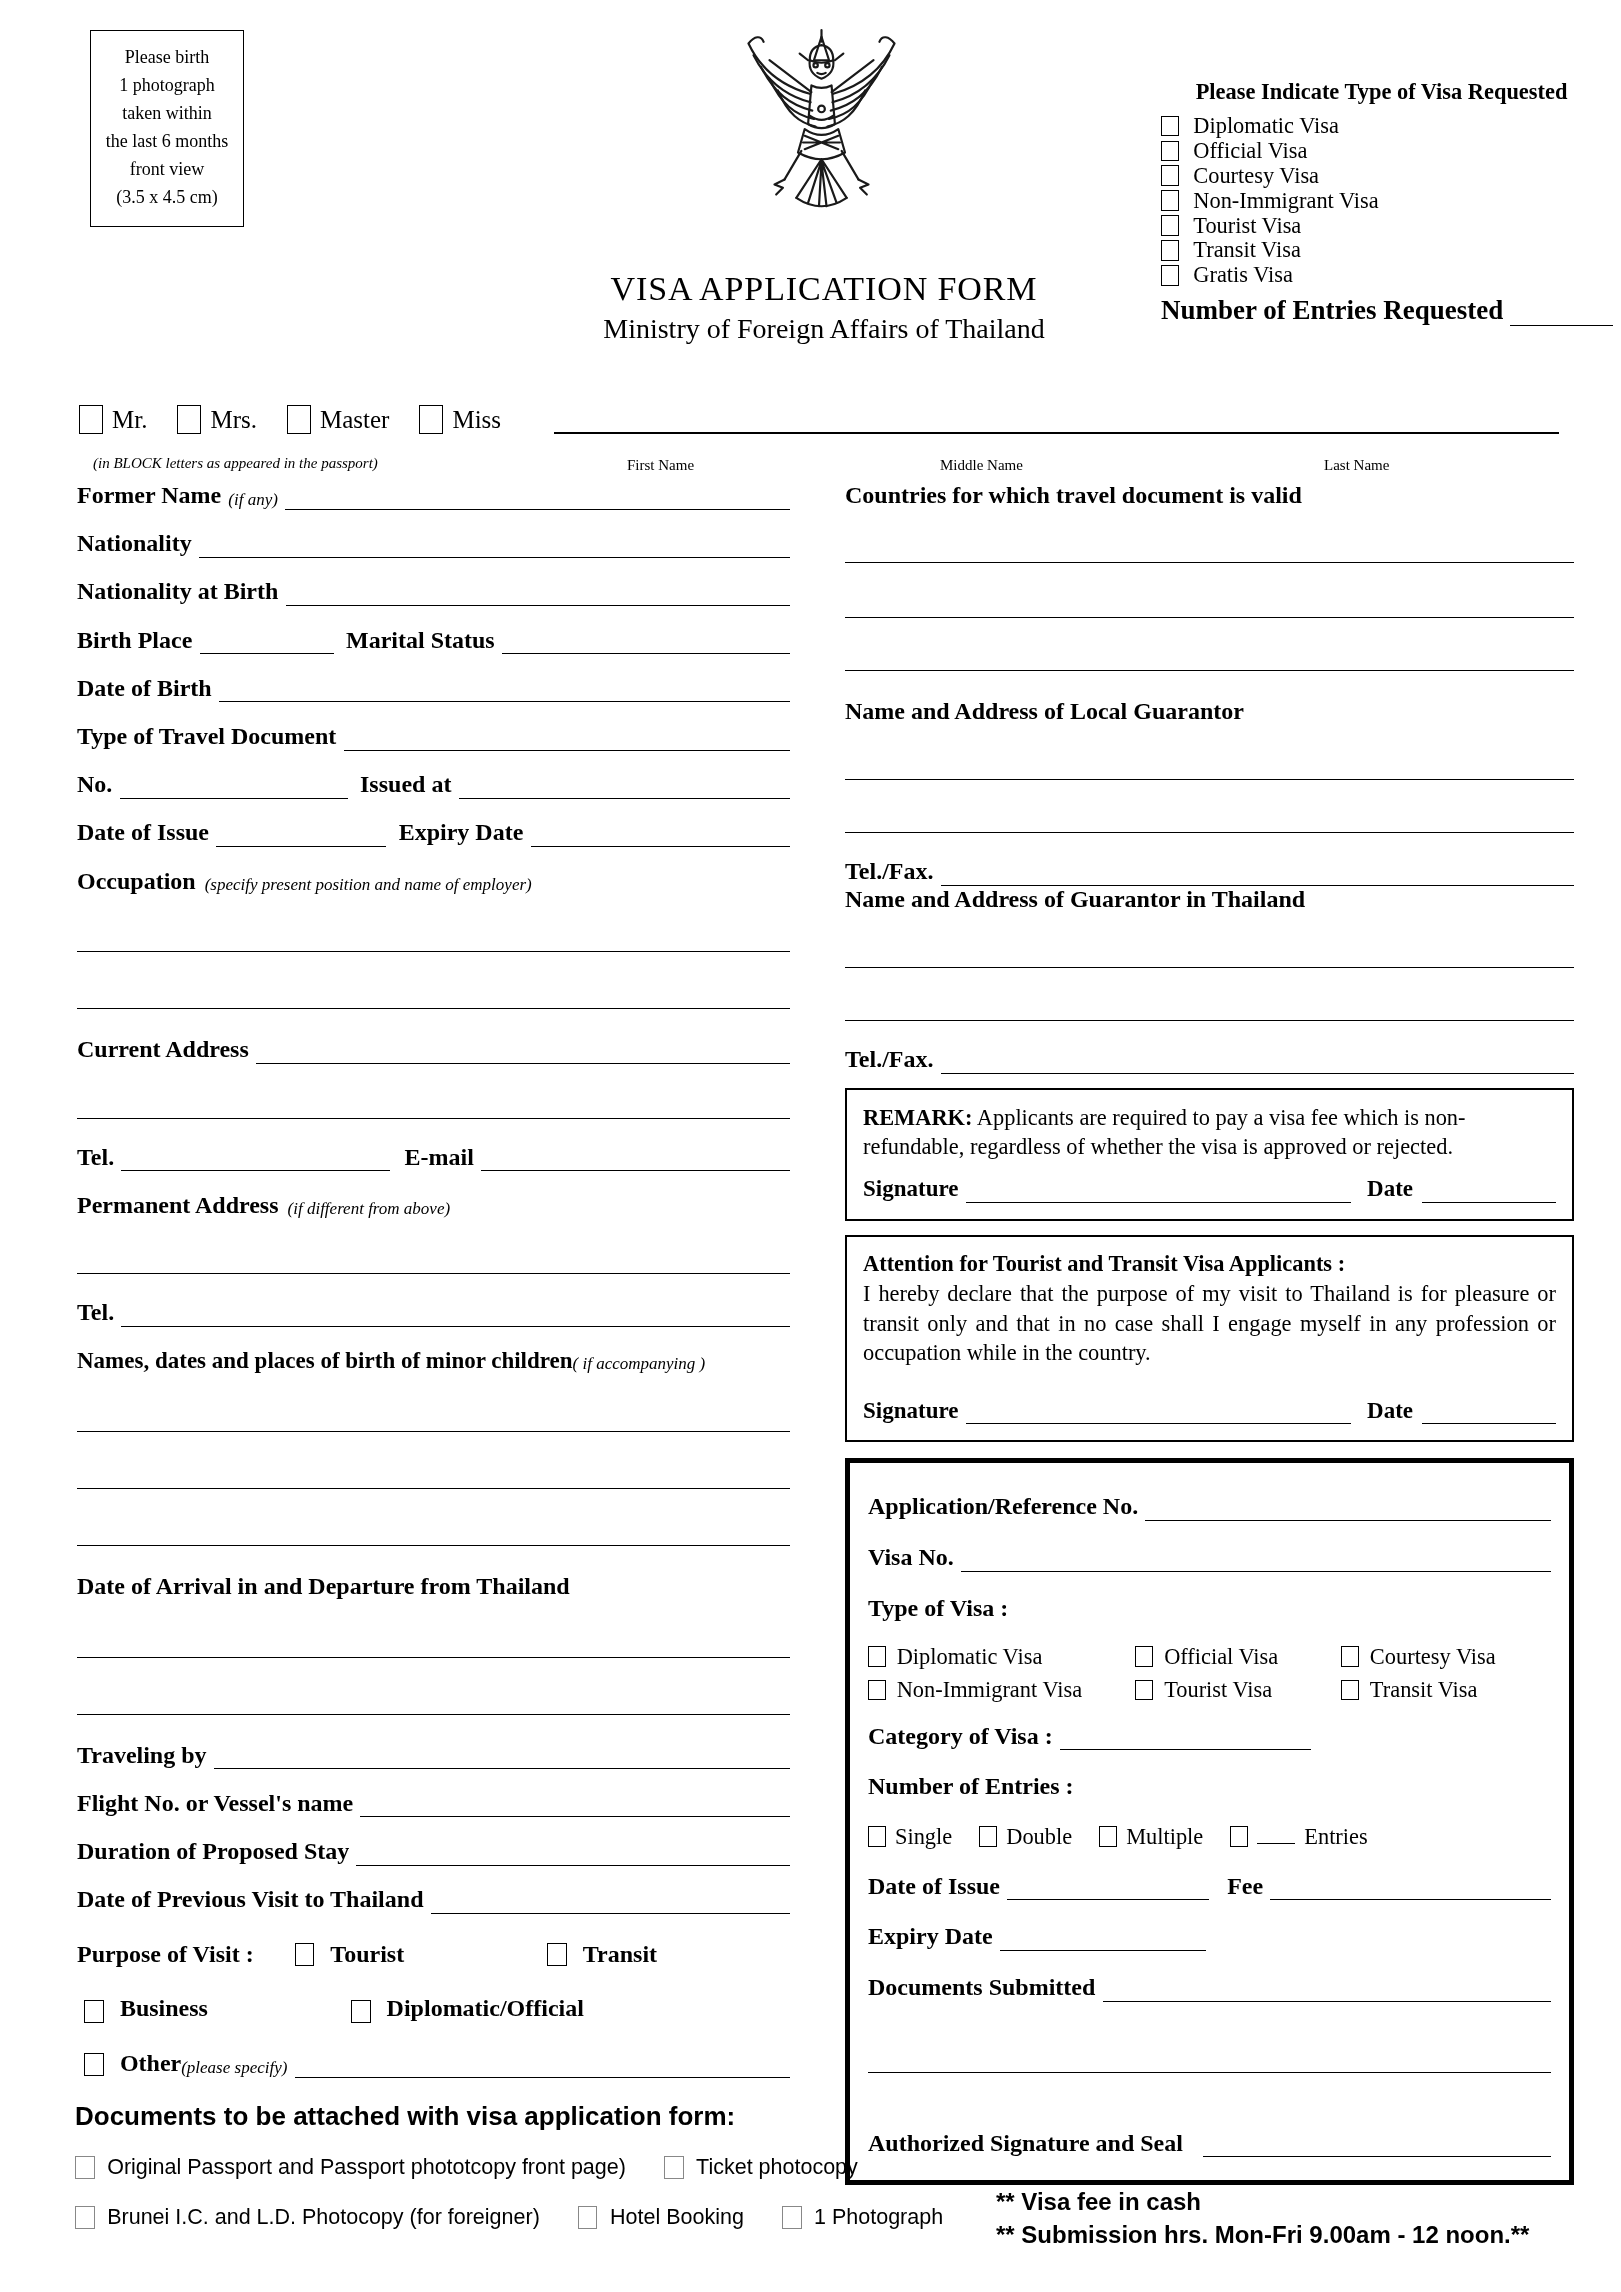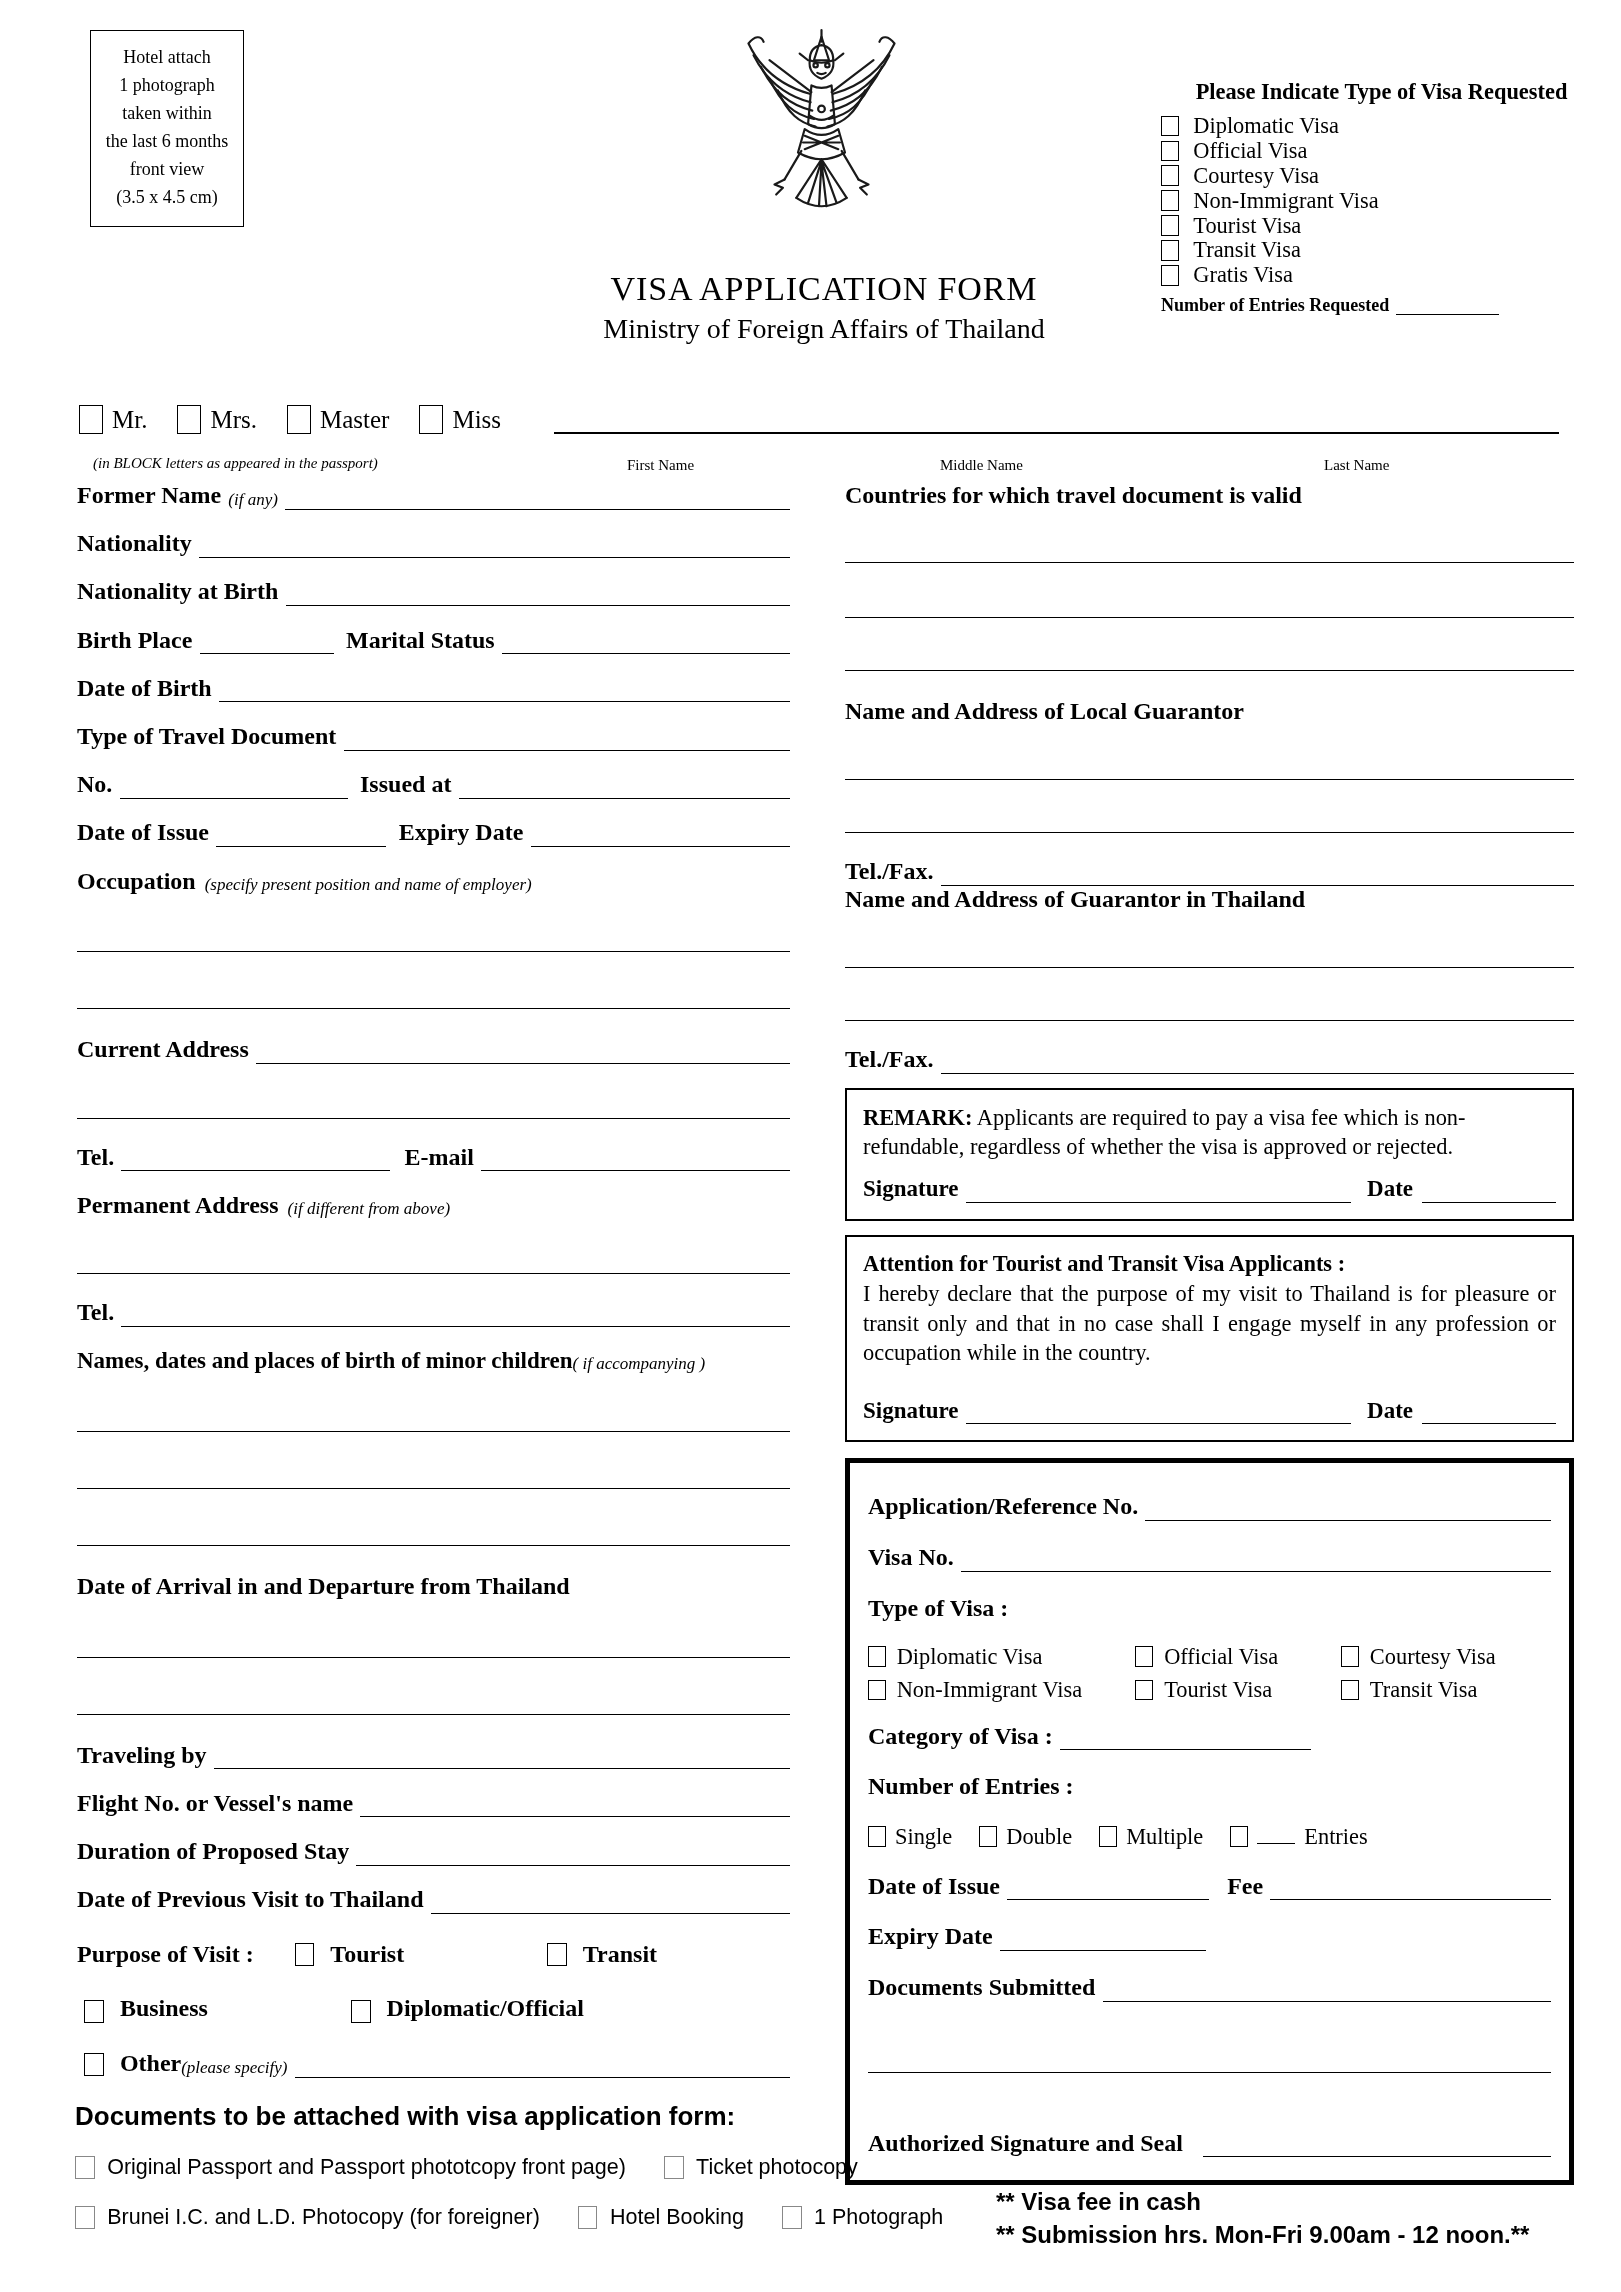--- a/index.html
+++ b/index.html
@@ -25,21 +25,21 @@
   .emblem{position:absolute;left:734px;top:25px;width:175px;height:193px;}
   .title-block{position:absolute;left:497px;top:270px;width:654px;text-align:center;}
   .title-main{font-size:34px;letter-spacing:0.9px;}
   .title-sub{font-size:28px;margin-top:5.4px;}
   .visa-req{position:absolute;left:1161px;top:79px;width:441px;text-align:center;}
   .visa-req .head{font-size:22.4px;font-weight:bold;margin-bottom:9px;white-space:nowrap;}
   .visa-req .opt{display:flex;align-items:center;margin-bottom:0.9px;}
   .visa-req .opt .cb{margin-right:14.3px;}
   .visa-req .opt span{font-size:22.4px;line-height:24px;}
   .entries-req{display:flex;align-items:flex-end;margin-top:7.2px;}
-  .entries-req .lbl{font-size:18px;font-weight:bold;}
+  .entries-req .lbl{font-size:27px;font-weight:bold;}
   .entries-req .fline{flex:0 0 103px;}
   
   .name-row{position:absolute;left:79px;top:405px;width:1480px;display:flex;align-items:flex-end;}
   .name-row .pair{display:flex;align-items:center;margin-right:30px;}
   .name-row .pair .cb{margin-right:9px;}
   .name-row .pair span{font-size:25px;}
   .name-row .fline{border-bottom:2.7px solid #000;margin-left:23px;height:5.4px;}
   .under-note{position:absolute;font-size:15px;}
   
   .col-left{position:absolute;left:77px;top:482px;width:713px;}
@@ -73,21 +73,21 @@
   .docs .drow .item span{font-size:21.5px;white-space:nowrap;}
   .fee-notes{position:absolute;left:996px;top:2185px;font-family:"Liberation Sans",sans-serif;font-weight:bold;font-size:24px;line-height:1.38;}
 </style>
 </head>
 <body>
 
 <div id="page">
 
   <div class="photo-box">
     <div class="inner">
-      <div>Hotel attach</div>
+      <div>Please birth</div>
       <div>1 photograph</div>
       <div>taken within</div>
       <div>the last 6 months</div>
       <div>front view</div>
       <div>(3.5 x 4.5 cm)</div>
     </div>
   </div>
 
   <svg class="emblem" viewBox="0 0 200 230">
     <g stroke="#1a1a1a" fill="none" stroke-width="2.6" stroke-linecap="round" stroke-linejoin="round">

